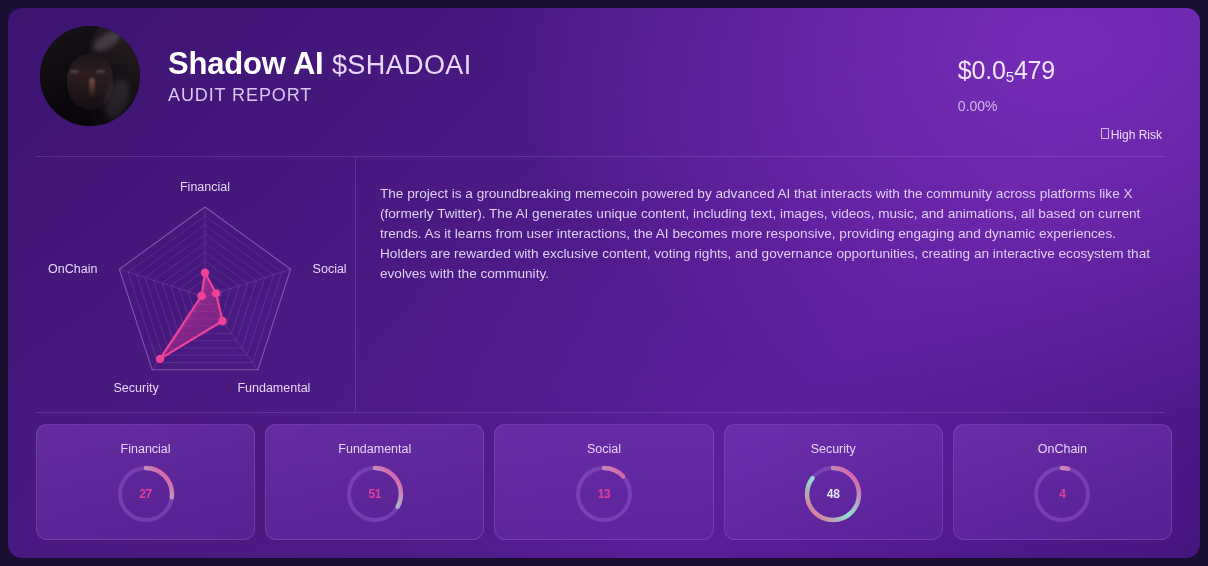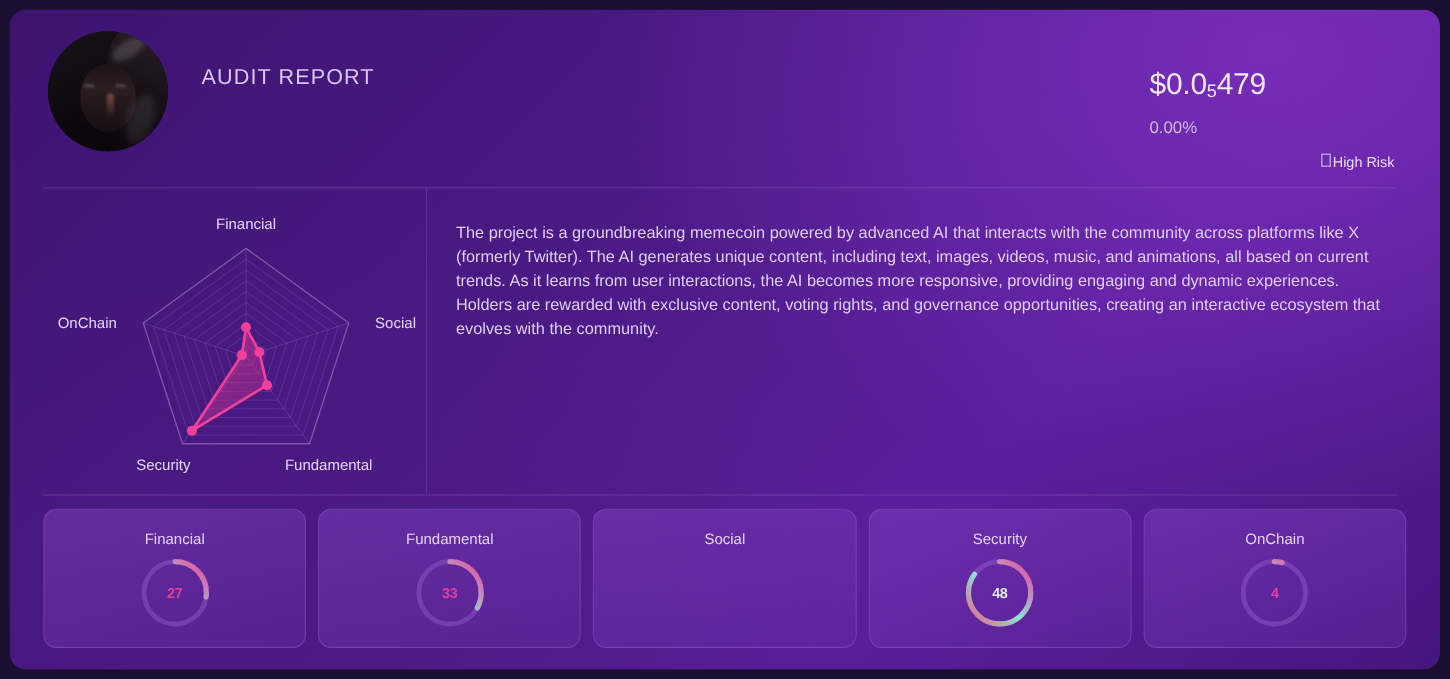--- a/index.html
+++ b/index.html
@@ -229,20 +229,24 @@
       <div class="hoodR"></div>
       <div class="face"></div>
       <div class="eyeL"></div>
       <div class="eyeR"></div>
       <div class="nose"></div>
       <div class="glintA"></div>
       <div class="glintB"></div>
     </div>
 
     <div class="title-block">
+      <div class="token-title">
+        <span>Shadow AI</span>
+        <span class="token-ticker">$SHADOAI</span>
+      </div>
       <div class="subtitle">AUDIT REPORT</div>
     </div>
 
     <div class="price-block">
       <div class="price"><span>$0.0</span><sub>5</sub><span>479</span></div>
       <div class="price-change">0.00%</div>
     </div>
 
 
     <div class="risk-label"><span class="tofu"></span><span>High Risk</span></div>
@@ -326,25 +330,39 @@
             <defs>
               <linearGradient id="gg1" x1="0" y1="0" x2="1" y2="1">
                 <stop offset="0%" stop-color="#f05a86"></stop>
                 <stop offset="45%" stop-color="#8fe3d6"></stop>
                 <stop offset="100%" stop-color="#ef3fa0"></stop>
               </linearGradient>
             </defs>
             <circle cx="32" cy="32" r="26" fill="none" stroke="rgba(150,95,205,0.45)" stroke-width="4"></circle>
             <circle cx="32" cy="32" r="26" fill="none" stroke="url(#gg1)" stroke-width="4.4" stroke-linecap="round" stroke-dasharray="53.91 163.36" transform="rotate(-90 32 32)"></circle>
           </svg>
-          <div class="gauge-value" style="color: rgb(224, 64, 154);">33</div>
+          <div class="gauge-value" style="color: rgb(224, 64, 154);">51</div>
         </div>
       </div>
       <div class="metric-card">
         <div class="metric-label">Social</div>
+        <div class="gauge-wrap">
+          <svg width="64" height="64" viewBox="0 0 64 64">
+            <defs>
+              <linearGradient id="gg2" x1="0" y1="0" x2="1" y2="1">
+                <stop offset="0%" stop-color="#f05a86"></stop>
+                <stop offset="45%" stop-color="#8fe3d6"></stop>
+                <stop offset="100%" stop-color="#ef3fa0"></stop>
+              </linearGradient>
+            </defs>
+            <circle cx="32" cy="32" r="26" fill="none" stroke="rgba(150,95,205,0.45)" stroke-width="4"></circle>
+            <circle cx="32" cy="32" r="26" fill="none" stroke="url(#gg2)" stroke-width="4.4" stroke-linecap="round" stroke-dasharray="21.24 163.36" transform="rotate(-90 32 32)"></circle>
+          </svg>
+          <div class="gauge-value" style="color: rgb(224, 64, 154);">13</div>
+        </div>
       </div>
       <div class="metric-card">
         <div class="metric-label">Security</div>
         <div class="gauge-wrap">
           <svg width="64" height="64" viewBox="0 0 64 64">
             <defs>
               <linearGradient id="gg3" x1="0" y1="0" x2="1" y2="1">
                 <stop offset="0%" stop-color="#f05a86"></stop>
                 <stop offset="45%" stop-color="#8fe3d6"></stop>
                 <stop offset="100%" stop-color="#ef3fa0"></stop>

